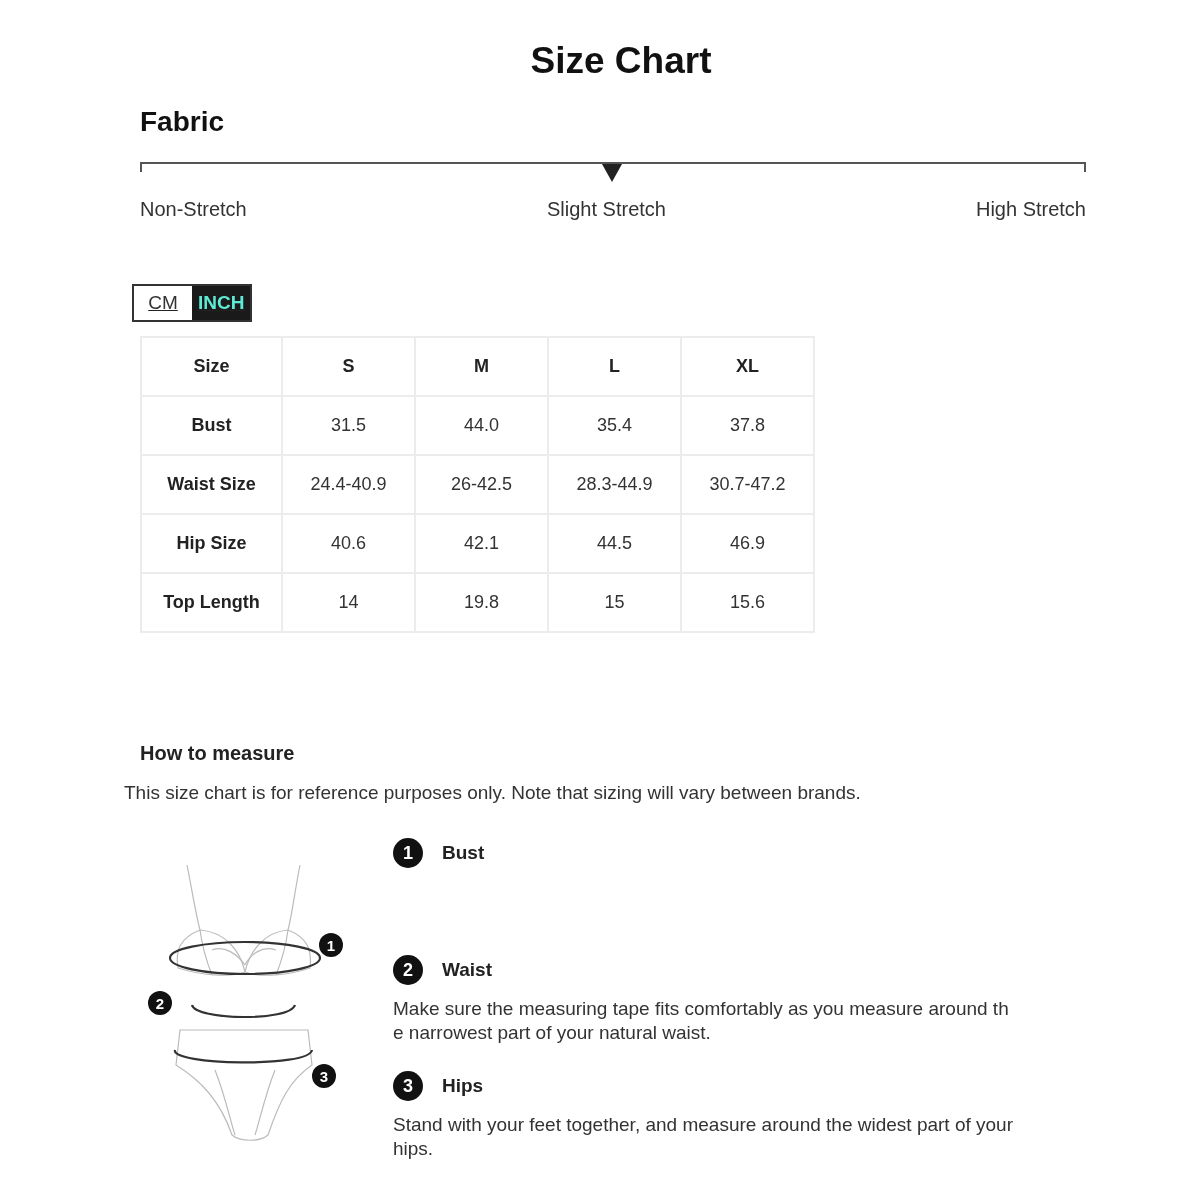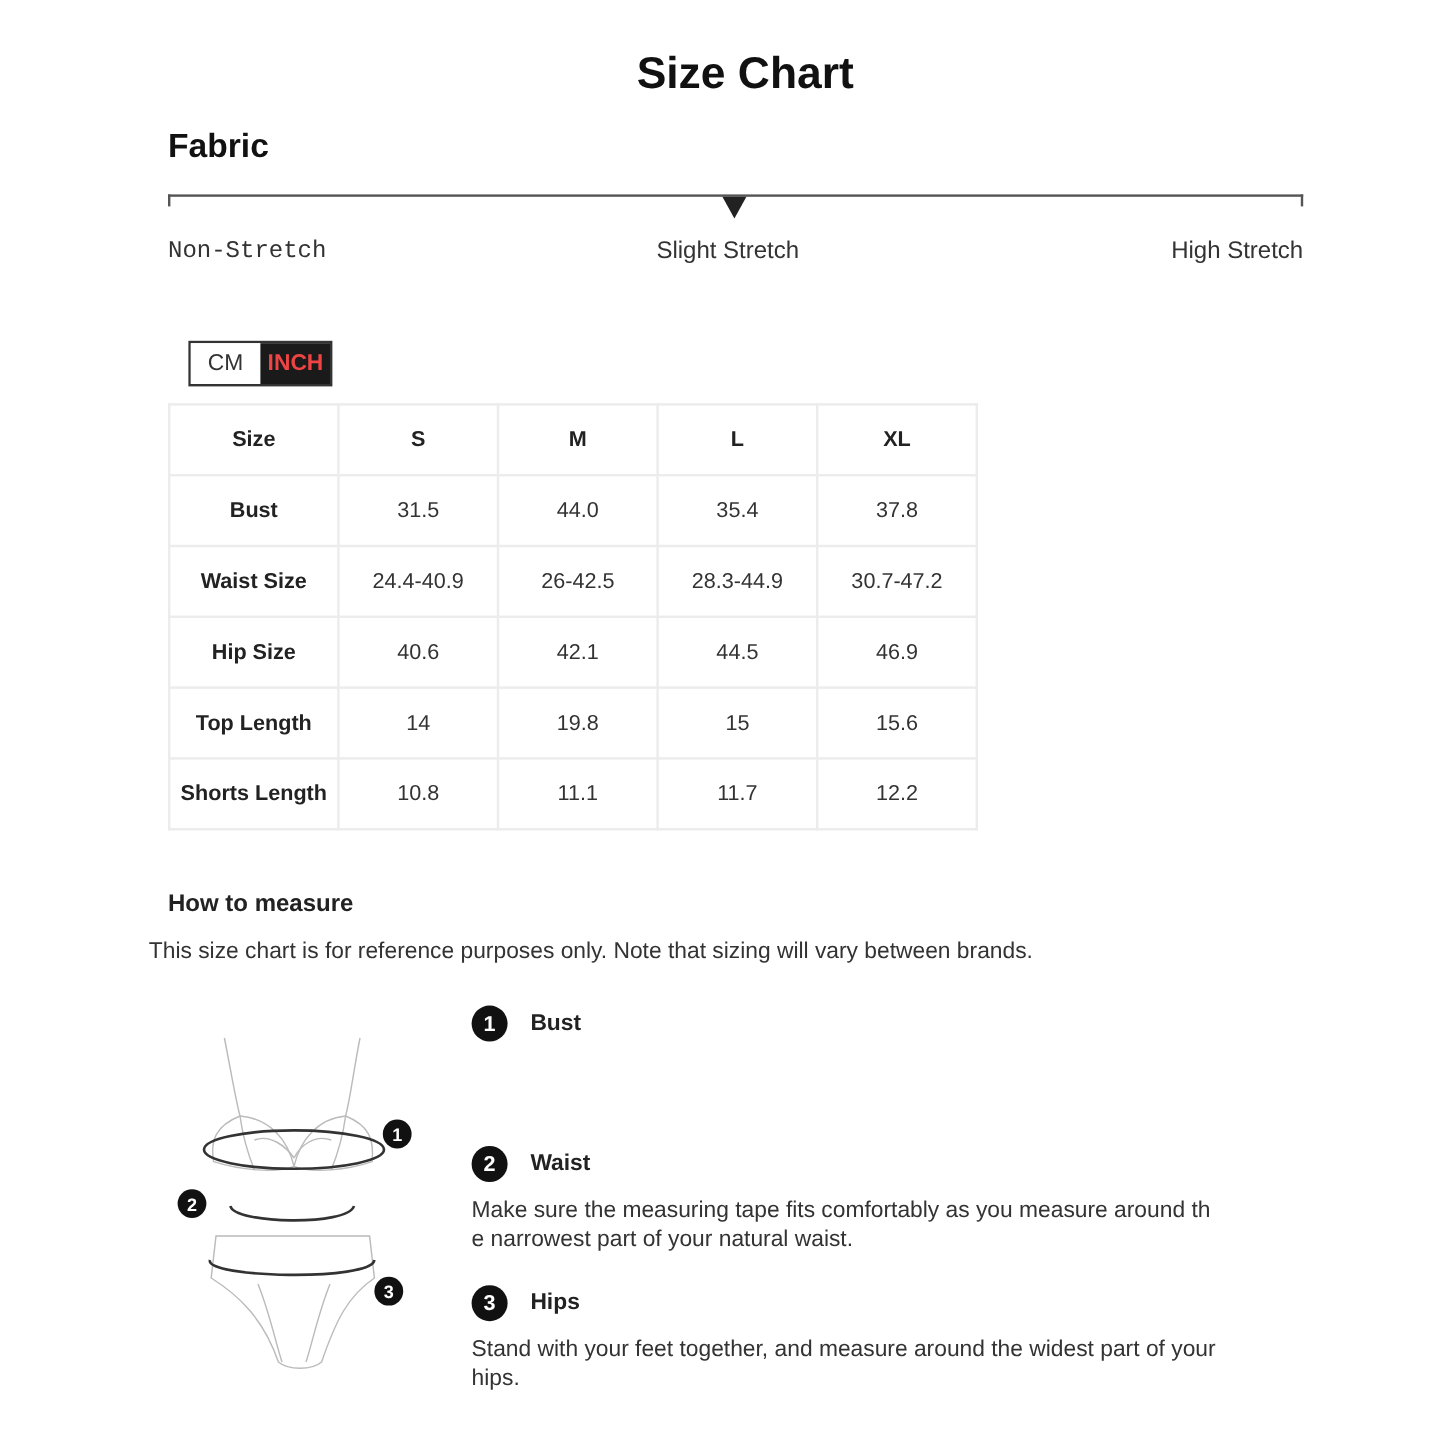--- a/index.html
+++ b/index.html
@@ -4,24 +4,24 @@
   <style>
     html, body { margin:0; padding:0; background:#fff; }
     body { width:1200px; height:1200px; position:relative; overflow:hidden; font-family:"Liberation Sans", sans-serif; color:#222; }
     .title { position:absolute; top:40px; left:0; width:1242px; text-align:center; font-size:37px; font-weight:bold; color:#111; }
     .fabric-label { position:absolute; top:106px; left:140px; font-size:28px; font-weight:bold; color:#111; }
     .scale-line { position:absolute; top:162px; left:140px; width:946px; height:2px; background:#555; }
     .scale-tick-l { position:absolute; top:162px; left:140px; width:2px; height:10px; background:#555; }
     .scale-tick-r { position:absolute; top:162px; left:1084px; width:2px; height:10px; background:#555; }
     .scale-marker { position:absolute; top:164px; left:602px; width:0; height:0; border-left:10px solid transparent; border-right:10px solid transparent; border-top:18px solid #222; }
     .scale-lbl { position:absolute; top:198px; font-size:20px; color:#333; }
-    .unit-toggle { position:absolute; top:284px; left:157px; height:34px; display:flex; border:2px solid #333; }
+    .unit-toggle { position:absolute; top:284px; left:132px; height:34px; display:flex; border:2px solid #333;text-decoration:underline; }
     .unit-btn { font-size:19px; line-height:34px; padding:0 14px; cursor:pointer; }
     .unit-btn.cm { background:#fff; color:#333; width:30px; text-align:center; }
-    .unit-btn.inch { background:#1a1a1a; color:#ef4444; font-weight:bold; padding:0 6px; }
+    .unit-btn.inch { background:#1a1a1a; color:#5eead4; font-weight:bold; padding:0 6px; }
     table.size-table { position:absolute; top:336px; left:140px; border-collapse:collapse; }
     table.size-table td { border:2px solid #ececec; height:55px; text-align:center; font-size:18px; color:#333; }
     table.size-table td.rowh { width:137px; font-weight:bold; color:#222; }
     table.size-table td.cell { width:129px; }
     table.size-table tr.head td { font-weight:bold; color:#222; }
     .htm-title { position:absolute; top:742px; left:140px; font-size:20px; font-weight:bold; color:#222; }
     .htm-note { position:absolute; top:782px; left:124px; font-size:19px; color:#333; }
     .figure { position:absolute; top:850px; left:140px; width:220px; height:300px; }
     .step { position:absolute; left:393px; width:630px; }
     .step-head { display:flex; align-items:center; height:30px; }
@@ -33,21 +33,21 @@
 <body>
 
 <div class="title">Size Chart</div>
 
 <div class="fabric-label">Fabric</div>
 <div>
   <div class="scale-line"></div>
   <div class="scale-tick-l"></div>
   <div class="scale-tick-r"></div>
   <div class="scale-marker"></div>
-  <div class="scale-lbl" style="left:140px;font-family:Liberation Mono, monospace;">Non-Stretch</div>
+  <div class="scale-lbl" style="left:140px;">Non-Stretch</div>
   <div class="scale-lbl" style="left:547px;">Slight Stretch</div>
   <div class="scale-lbl" style="right:114px;">High Stretch</div>
 </div>
 
 <div class="unit-toggle">
   <div class="unit-btn cm">CM</div>
   <div class="unit-btn inch">INCH</div>
 </div>
 
 <table class="size-table">
@@ -79,27 +79,20 @@
     <td class="cell">42.1</td>
     <td class="cell">44.5</td>
     <td class="cell">46.9</td>
   </tr>
   <tr>
     <td class="rowh">Top Length</td>
     <td class="cell">14</td>
     <td class="cell">19.8</td>
     <td class="cell">15</td>
     <td class="cell">15.6</td>
-  </tr>
-  <tr>
-    <td class="rowh">Shorts Length</td>
-    <td class="cell">10.8</td>
-    <td class="cell">11.1</td>
-    <td class="cell">11.7</td>
-    <td class="cell">12.2</td>
   </tr>
 </tbody>
   </table>
 
 <div class="htm-title">How to measure</div>
 <div class="htm-note">This size chart is for reference purposes only. Note that sizing will vary between brands.</div>
 
 <div class="figure">
   <svg width="220" height="300" viewBox="0 0 220 300">
     <g fill="none" stroke="#bbb" stroke-width="1.2">

